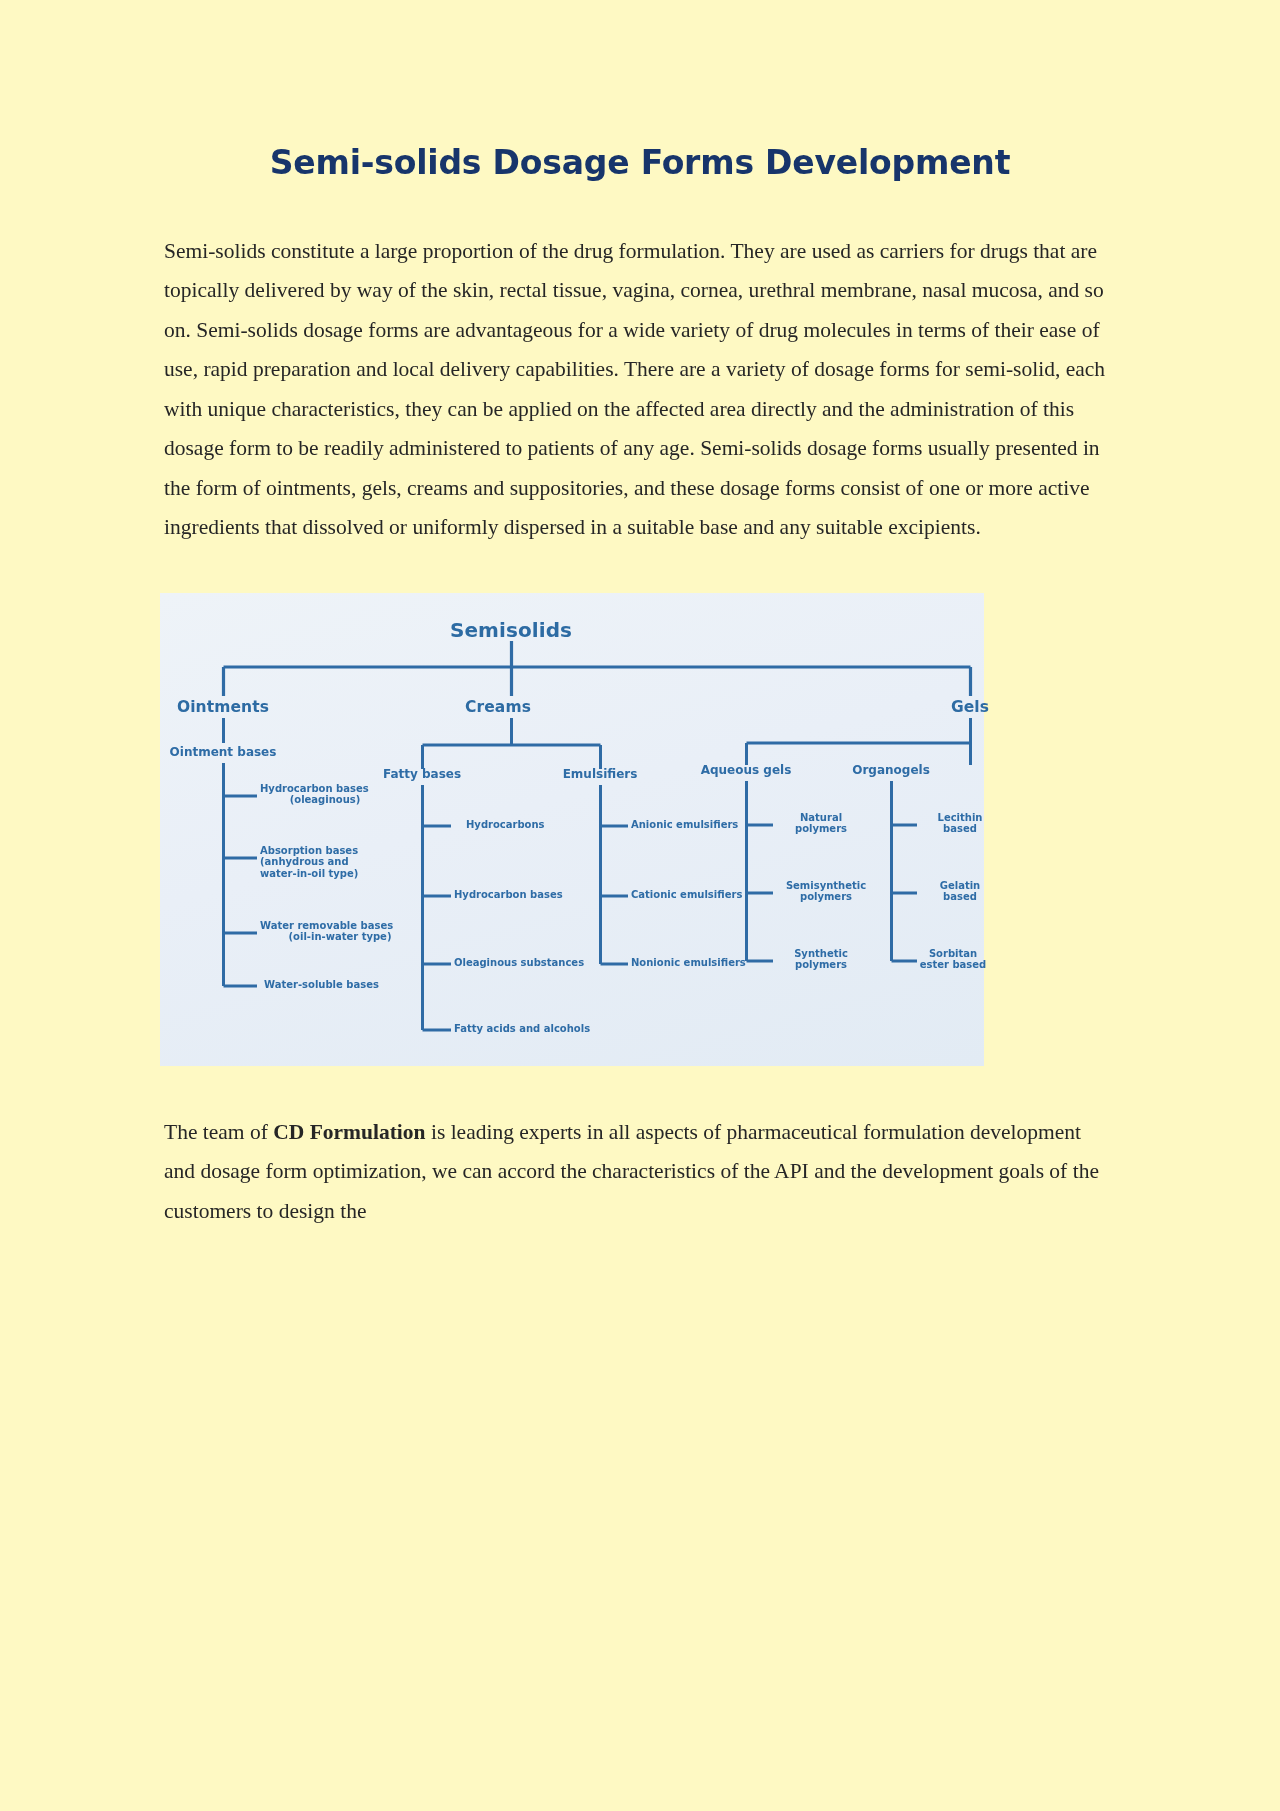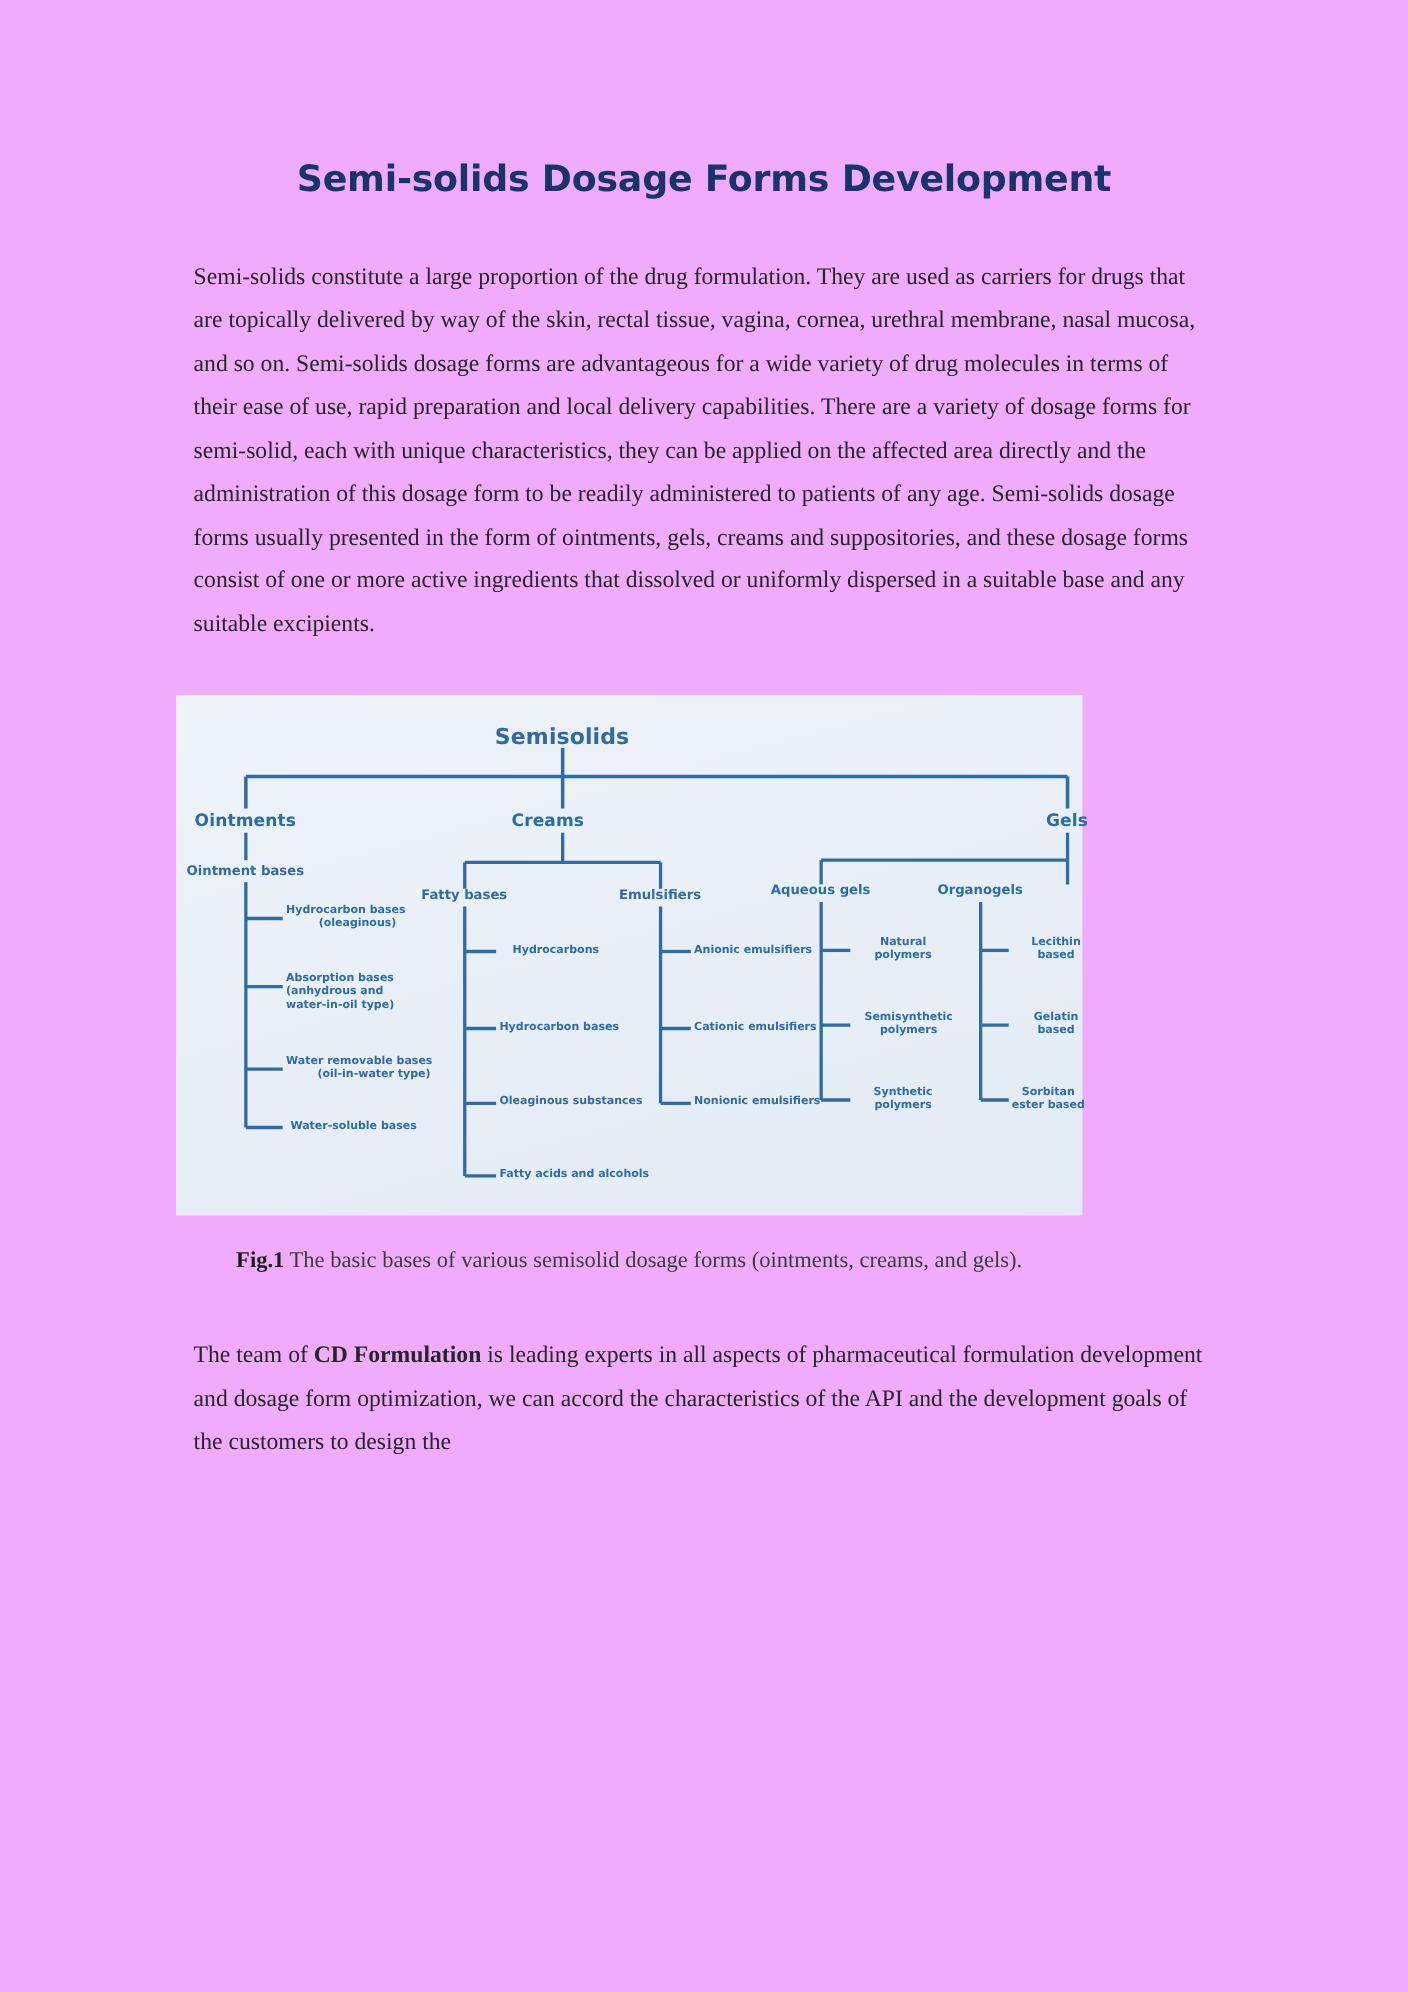--- a/index.html
+++ b/index.html
@@ -10,21 +10,21 @@
   body {
     width: 1280px;
     height: 1811px;
     font-family: "Liberation Serif", "DejaVu Serif", serif;
     position: relative;
     overflow: hidden;
   }
   .page {
     width: 1280px;
     height: 1811px;
-    background: #f0abfc;
+    background: #fef9c3;
     position: relative;
     box-sizing: border-box;
     padding: 0 160px;
   }
   .doc-title {
     font-family: "DejaVu Sans", "Liberation Sans", sans-serif;
     font-weight: bold;
     font-size: 33px;
     color: #17356b;
     text-align: center;
@@ -32,21 +32,21 @@
     margin: 0;
     padding-top: 143px;
     line-height: 1.2;
   }
   .para {
     font-family: "Liberation Serif", "DejaVu Serif", serif;
     font-size: 21.5px;
     color: #262626;
     line-height: 39.5px;
     text-align: left;
-    margin: 16px;
+    margin: 4px;
   }
   .para-1 { margin-top: 49px; }
   .para-2 { margin-top: 47px; }
   .para b { font-weight: bold; }
 
   
   .figure {
     margin-top: 45px;
     width: 824px;
     height: 473px;
@@ -208,19 +208,16 @@
       <div>Gelatin</div>
       <div>based</div>
     </div>
     <div class="node lvl3 center" style="left:793px; top:355px; width:106px;">
       <div>Sorbitan</div>
       <div>ester  based</div>
     </div>
 
   </div>
 
-  <div class="fig-caption">
-    <b>Fig.1</b><span> The basic bases of various semisolid dosage forms (ointments, creams, and gels).</span>
-  </div>
 
   <p class="para para-2"><span>The team of </span><b>CD Formulation</b><span> is leading experts in all aspects of pharmaceutical formulation development and dosage form optimization, we can accord the characteristics of the API and the development goals of the customers to design the</span></p>
 
 </div>
 
 </body></html>

